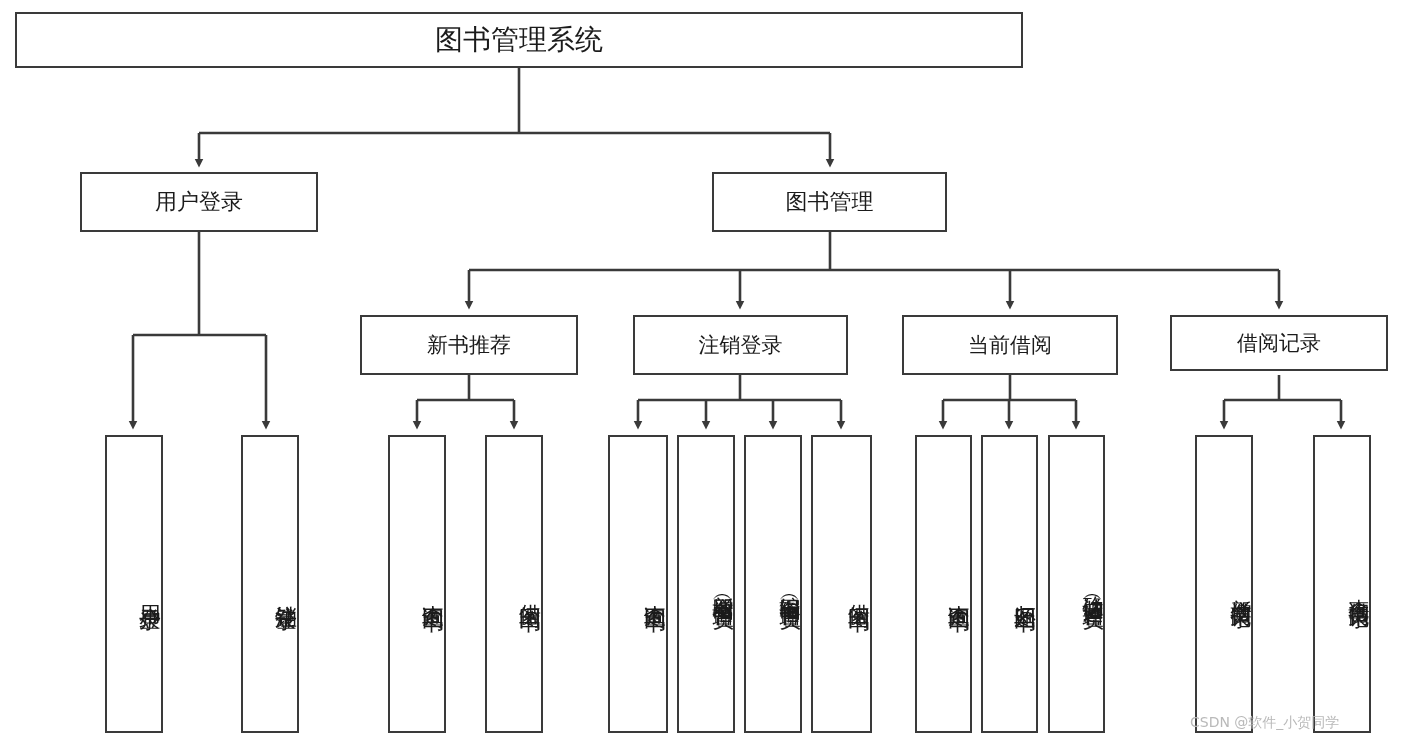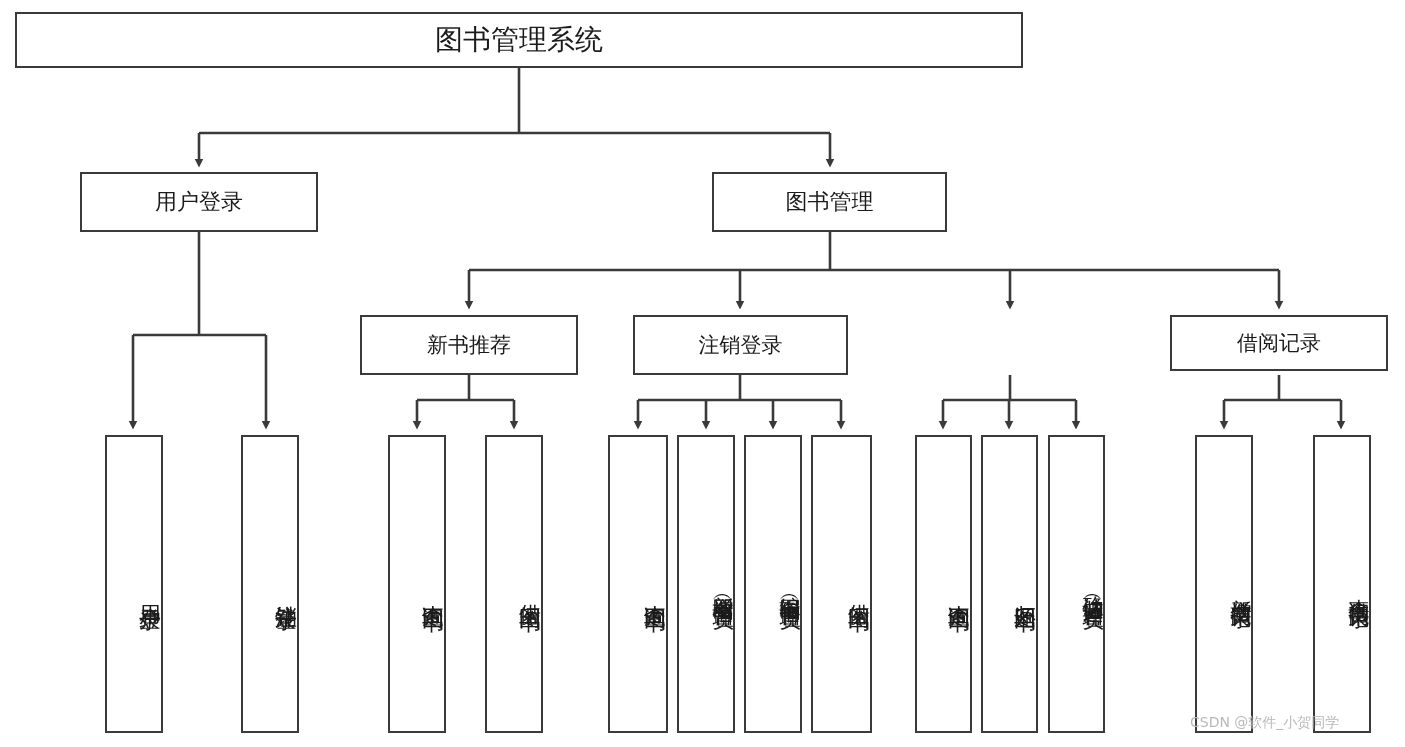--- a/index.html
+++ b/index.html
@@ -95,20 +95,21 @@
     </g>
   </svg>
 
   <div class="node root" style="left:15px;top:12px;width:1008px;height:56px;">图书管理系统</div>
 
   <div class="node lvl1" style="left:80px;top:172px;width:238px;height:60px;">用户登录</div>
   <div class="node lvl1" style="left:712px;top:172px;width:235px;height:60px;">图书管理</div>
 
   <div class="node lvl2" style="left:360px;top:315px;width:218px;height:60px;">新书推荐</div>
   <div class="node lvl2" style="left:633px;top:315px;width:215px;height:60px;">注销登录</div>
+  <div class="node lvl2" style="left:902px;top:315px;width:216px;height:60px;">当前借阅</div>
   <div class="node lvl2" style="left:1170px;top:315px;width:218px;height:56px;">借阅记录</div>
 
   <div class="node leaf" style="left:105px;top:435px;width:58px;height:298px;">用户登录</div>
   <div class="node leaf" style="left:241px;top:435px;width:58px;height:298px;">注销登录</div>
 
   <div class="node leaf" style="left:388px;top:435px;width:58px;height:298px;">查询图书</div>
   <div class="node leaf" style="left:485px;top:435px;width:58px;height:298px;">借阅图书</div>
 
   <div class="node leaf" style="left:608px;top:435px;width:60px;height:298px;">查询图书</div>
   <div class="node leaf tall" style="left:677px;top:435px;width:58px;height:298px;">新增图书（管理员）</div>

